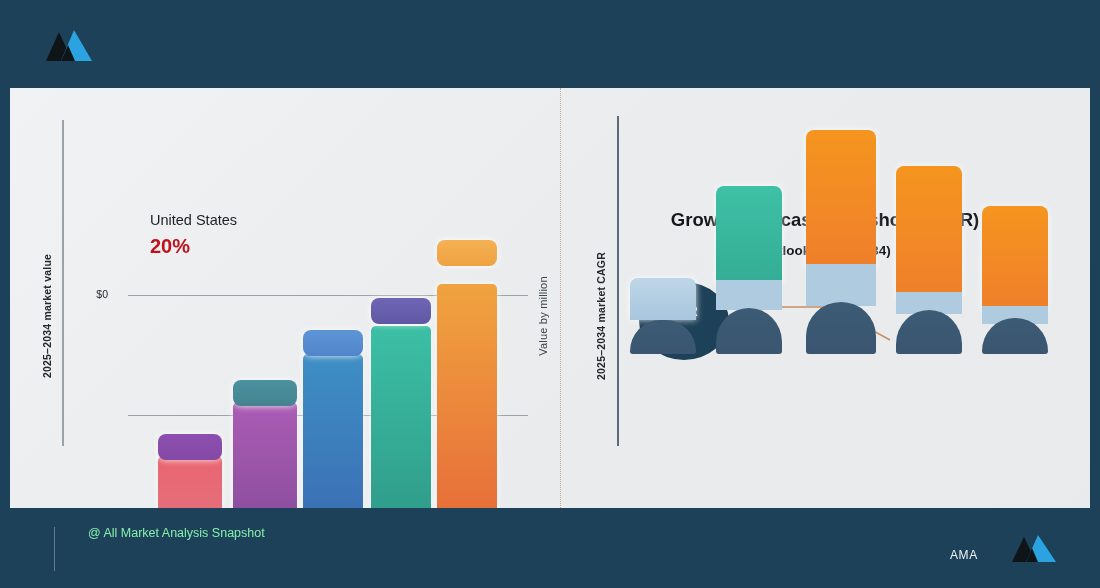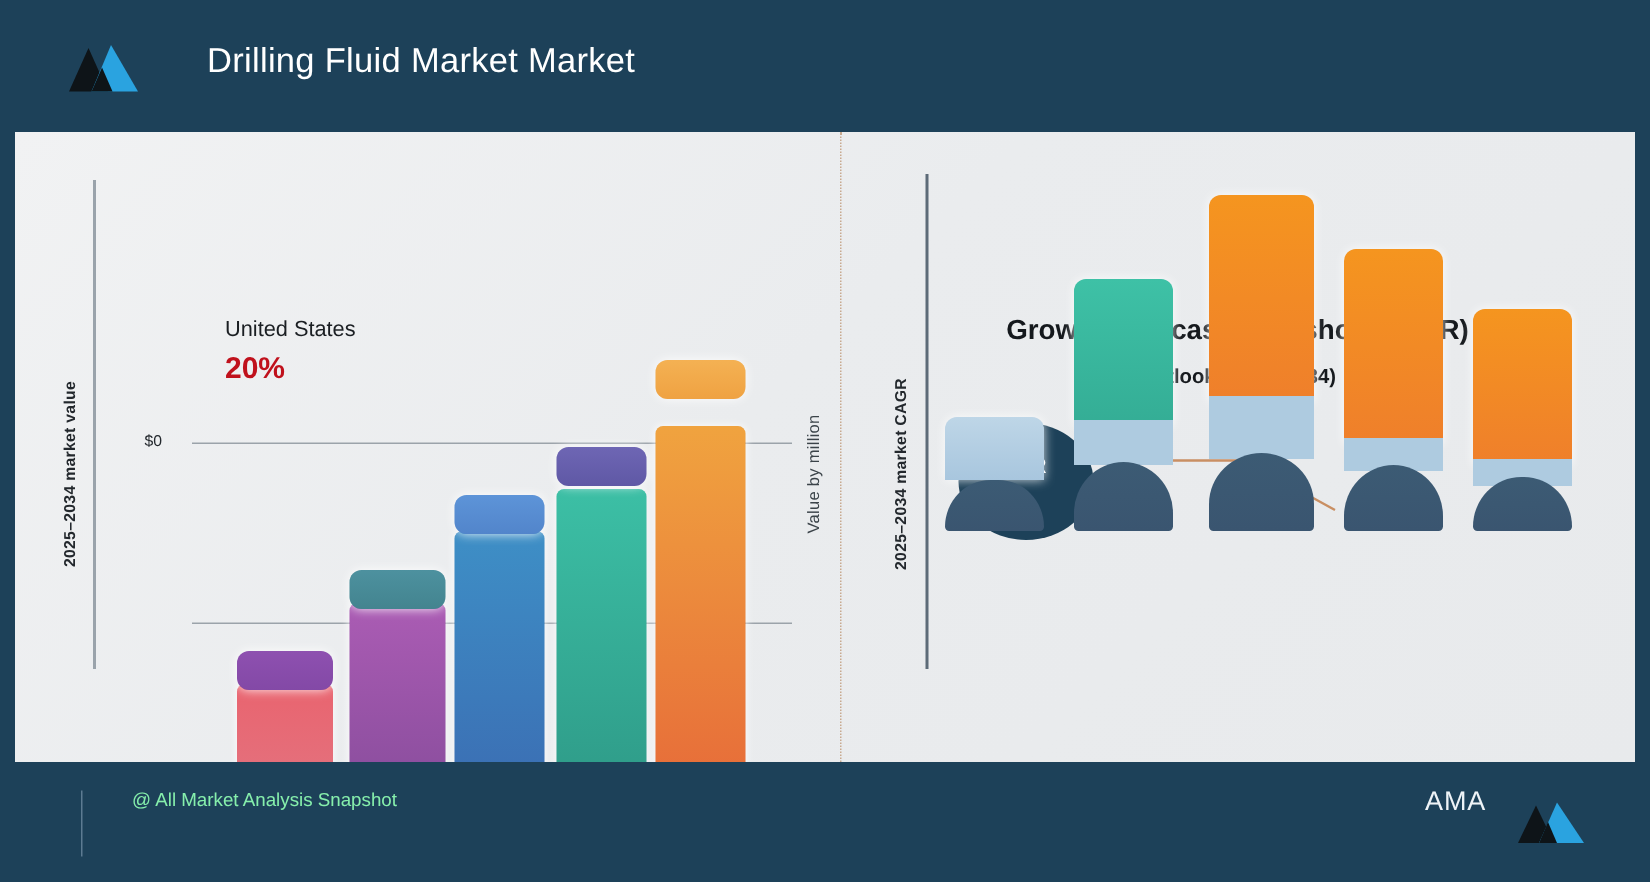--- a/index.html
+++ b/index.html
@@ -153,39 +153,38 @@
   }
   #footer-line1 {
     position:absolute; left:88px; top:526px;
     font-size:12.5px; color:#86efac; white-space:nowrap;
   }
   #footer-line2 {
     position:absolute; left:88px; top:550px;
     font-size:12.5px; color:#e3e9ee; white-space:nowrap;
   }
   #footer-brand {
-    position:absolute; left:950px; top:524px;
-    font-size:18px; color:#eef3f7; letter-spacing:.6px;
+    position:absolute; left:950px; top:548px;
+    font-size:12px; color:#eef3f7; letter-spacing:.6px;
   }
   #footer-logo { position:absolute; left:1010px; top:533px; width:48px; height:30px; }
 </style>
 </head>
 <body>
 
 <div id="page">
 
   <div id="header">
     <div id="logo-mark">
       <svg viewBox="0 0 50 34" width="50" height="34" aria-hidden="true">
         <path d="M2 33 L15 4 L28 33 Z" fill="#0e1418"></path>
         <path d="M17 33 L30 2 L48 33 Z" fill="#2aa3e0"></path>
         <path d="M17 33 L24 17 L31 33 Z" fill="#0e1418"></path>
       </svg>
     </div>
-    <div id="header-title">Drilling Fluid Market Market</div>
   </div>
 
   <div id="card">
     <div id="card-sheen"></div>
     <div id="panel-divider"></div>
 
     <div id="left-panel">
       <div id="left-axis-line"></div>
       <div id="left-ylabel">2025–2034 market value</div>
 

